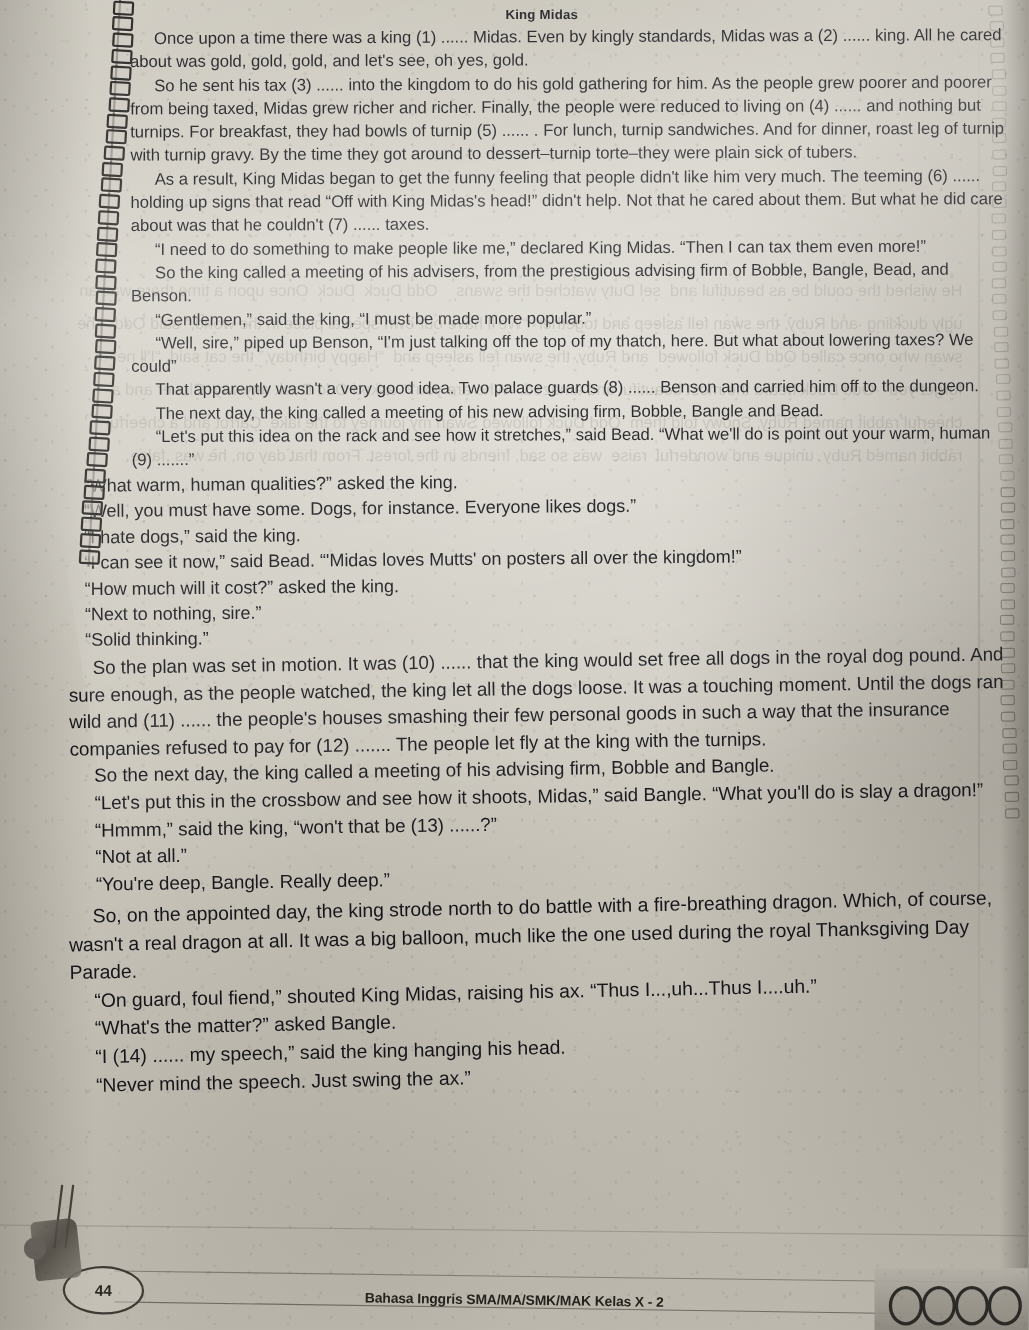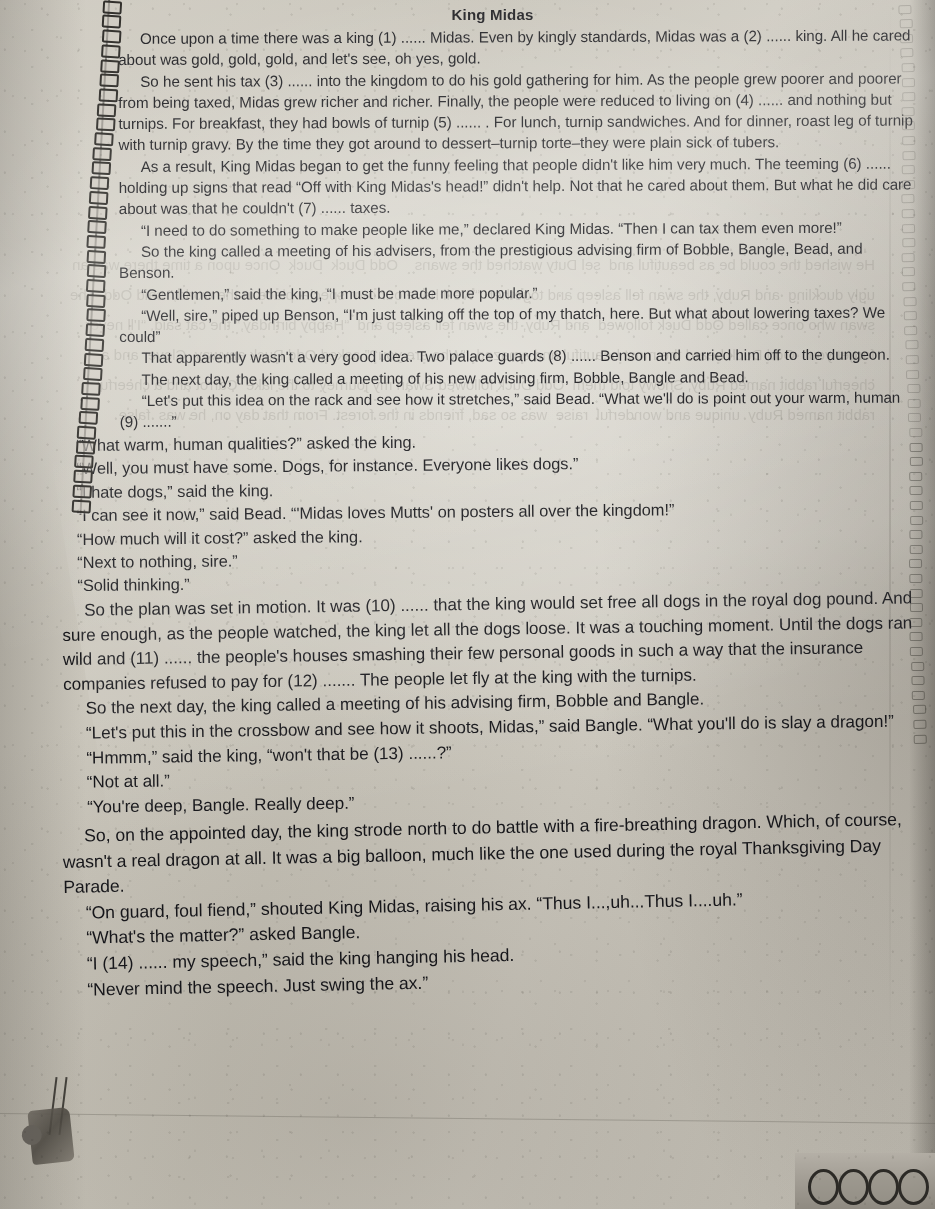--- a/index.html
+++ b/index.html
@@ -164,21 +164,21 @@
     left: 0;
     top: 0;
     width: 935px;
     padding: 4px 22px 0 118px;
     box-sizing: border-box;
   }
 
   .title {
     text-align: center;
     font-weight: bold;
-    font-size: 15px;
+    font-size: 12px;
     letter-spacing: .2px;
     margin: 2px 0 5px 0;
     padding-right: 46px;
   }
 
   p.para {
     margin: 0;
     font-size: 15.2px;
     line-height: 21.3px;
     text-indent: 22px;
@@ -490,20 +490,26 @@
       <div class="ring" style="top: 642.4px; left: 3.40002px; opacity: 0.85;"></div>
       <div class="ring" style="top: 657px; left: 3.45151px; opacity: 0.85;"></div>
       <div class="ring" style="top: 671.6px; left: 3.59928px; opacity: 0.85;"></div>
       <div class="ring" style="top: 686.2px; left: 3.83414px; opacity: 0.85;"></div>
       <div class="ring" style="top: 700.8px; left: 4.14148px; opacity: 0.85;"></div>
       <div class="ring" style="top: 715.4px; left: 4.50221px; opacity: 0.85;"></div>
       <div class="ring" style="top: 730px; left: 4.89388px; opacity: 0.85;"></div>
       <div class="ring" style="top: 744.6px; left: 5.29216px; opacity: 0.85;"></div>
     </div>
 
+  <div class="footer">
+    <div class="rule1"></div>
+    <div class="rule2"></div>
+    <div class="pagenum">44</div>
+    <div class="footer-text">Bahasa Inggris SMA/MA/SMK/MAK Kelas X - 2</div>
+  </div>
 
   <div class="clamp-wire"></div>
   <div class="clamp-wire2"></div>
   <div class="clamp"></div>
 
   <div class="facing-bg"></div>
   <div class="facing-spiral">
       <div class="fr" style="right: 6px;"></div>
       <div class="fr" style="right: 36px;"></div>
       <div class="fr" style="right: 66px;"></div>

